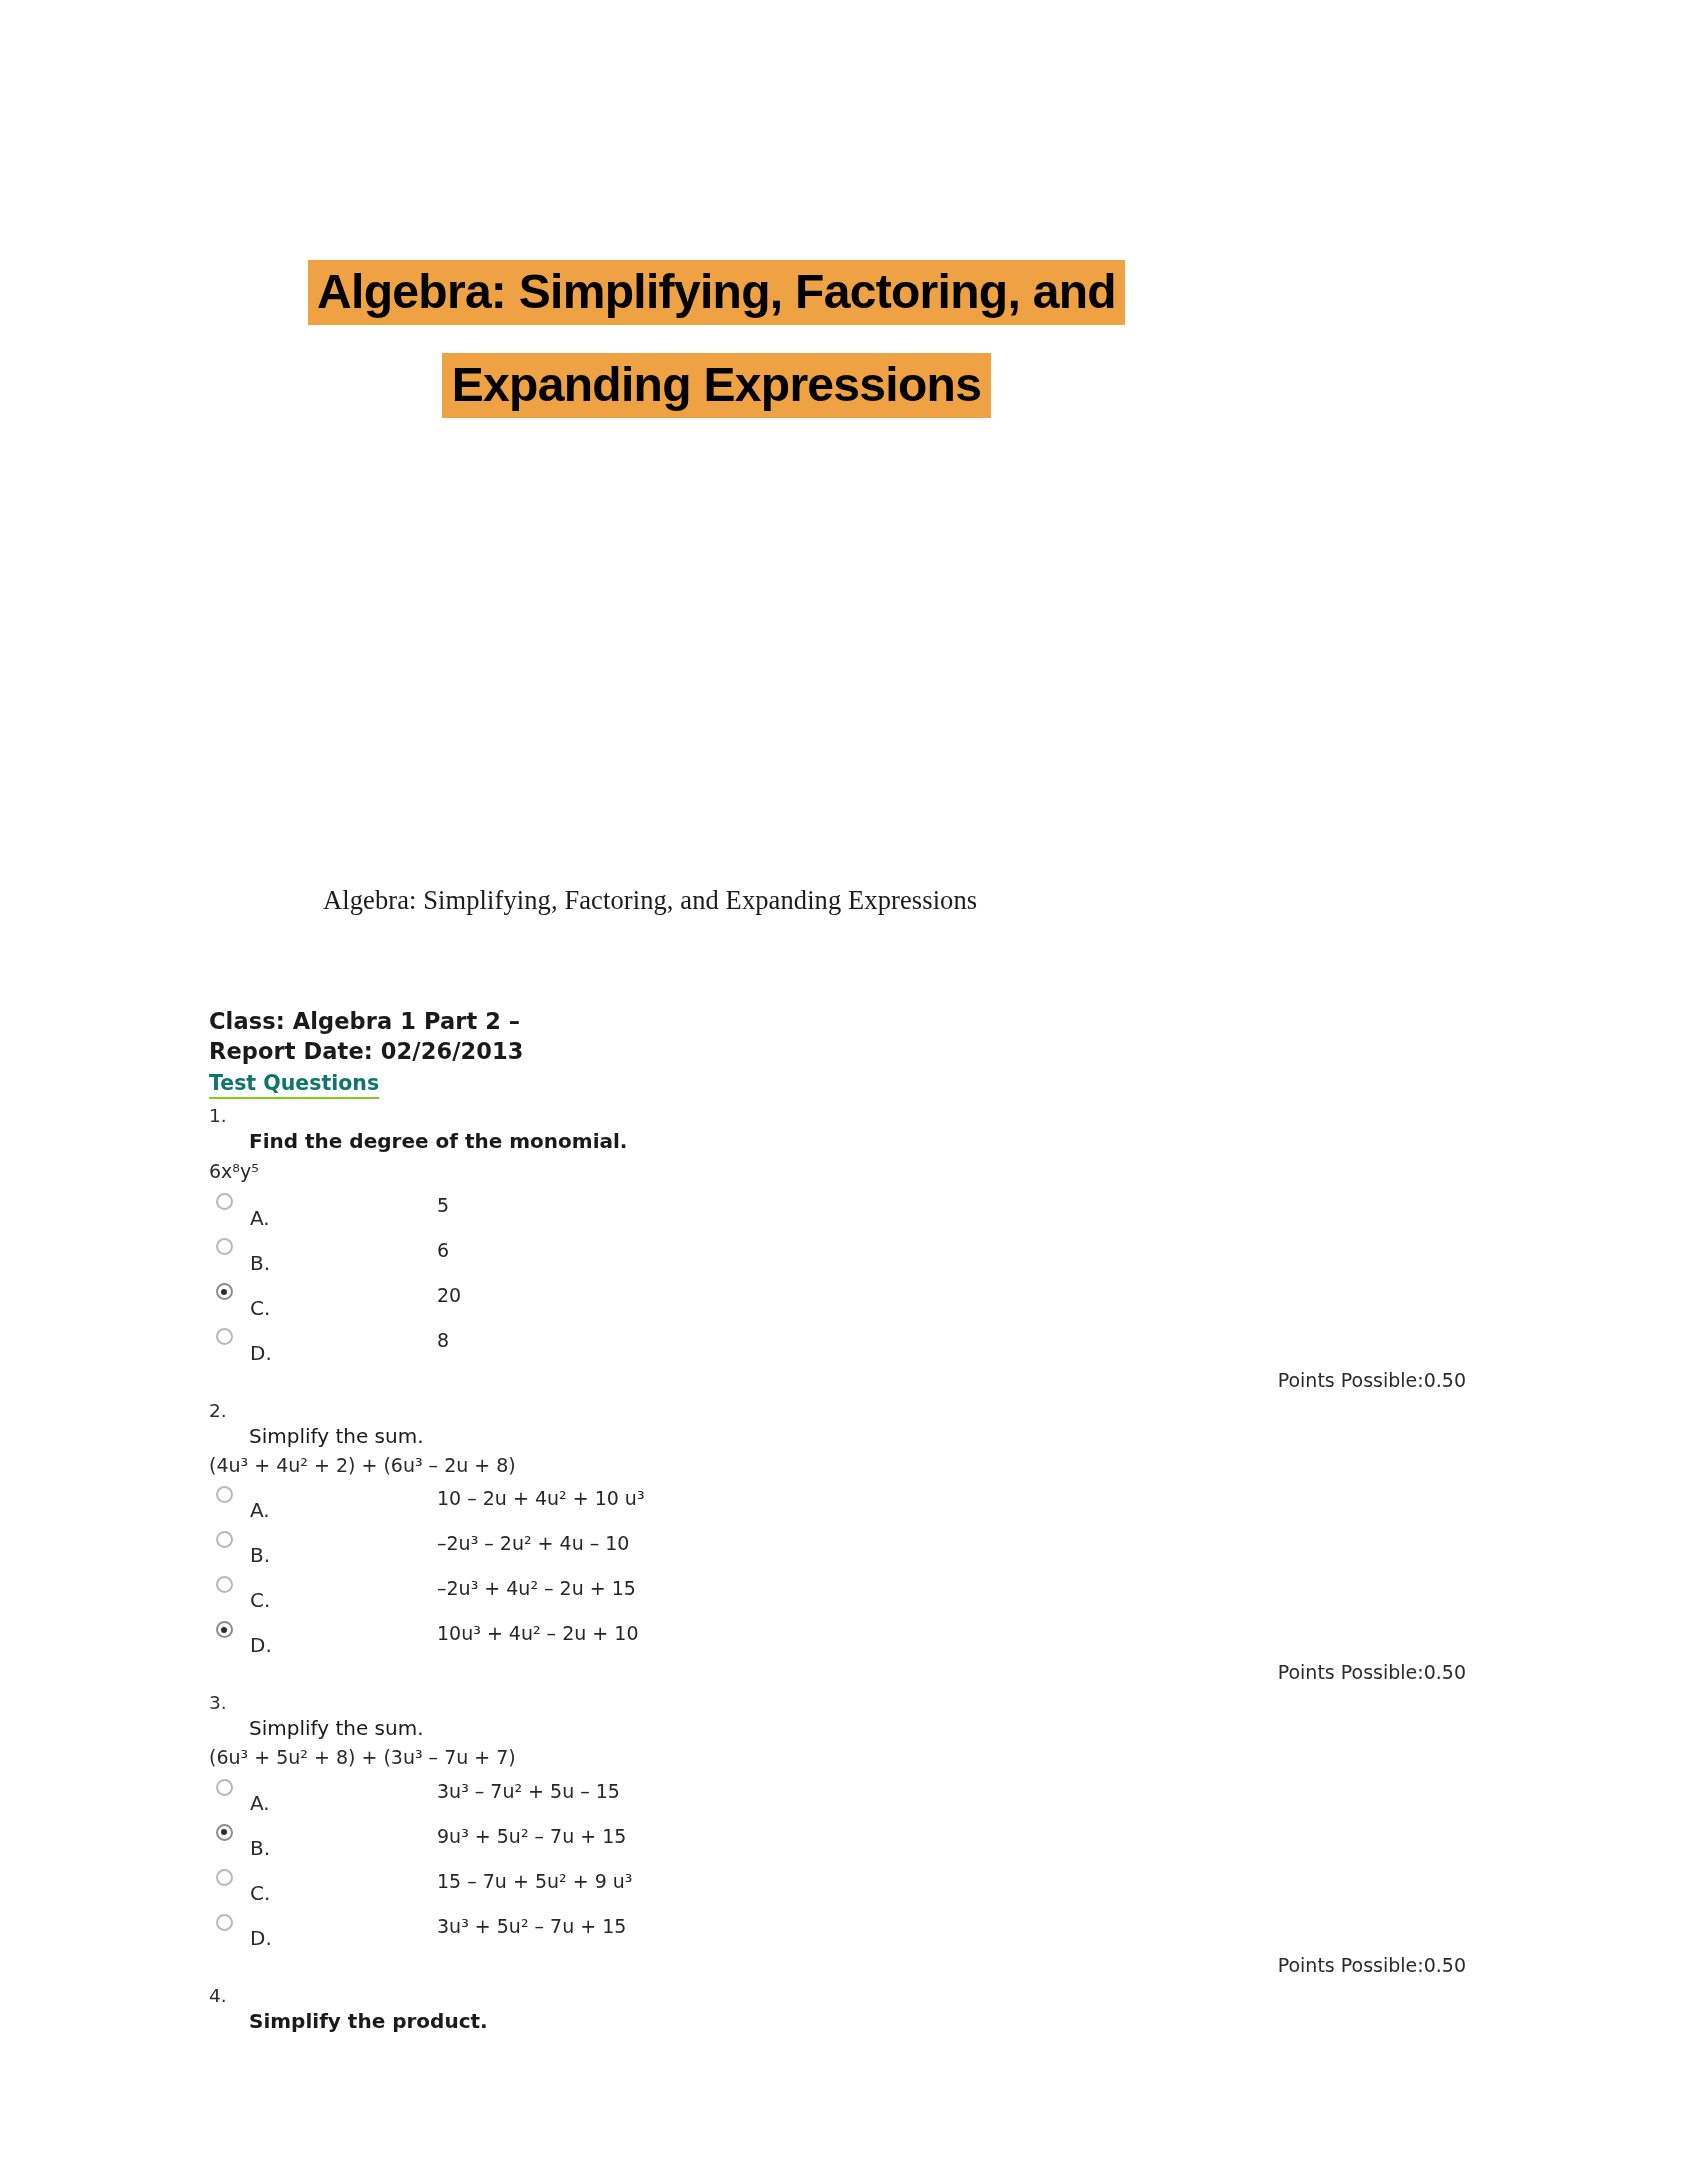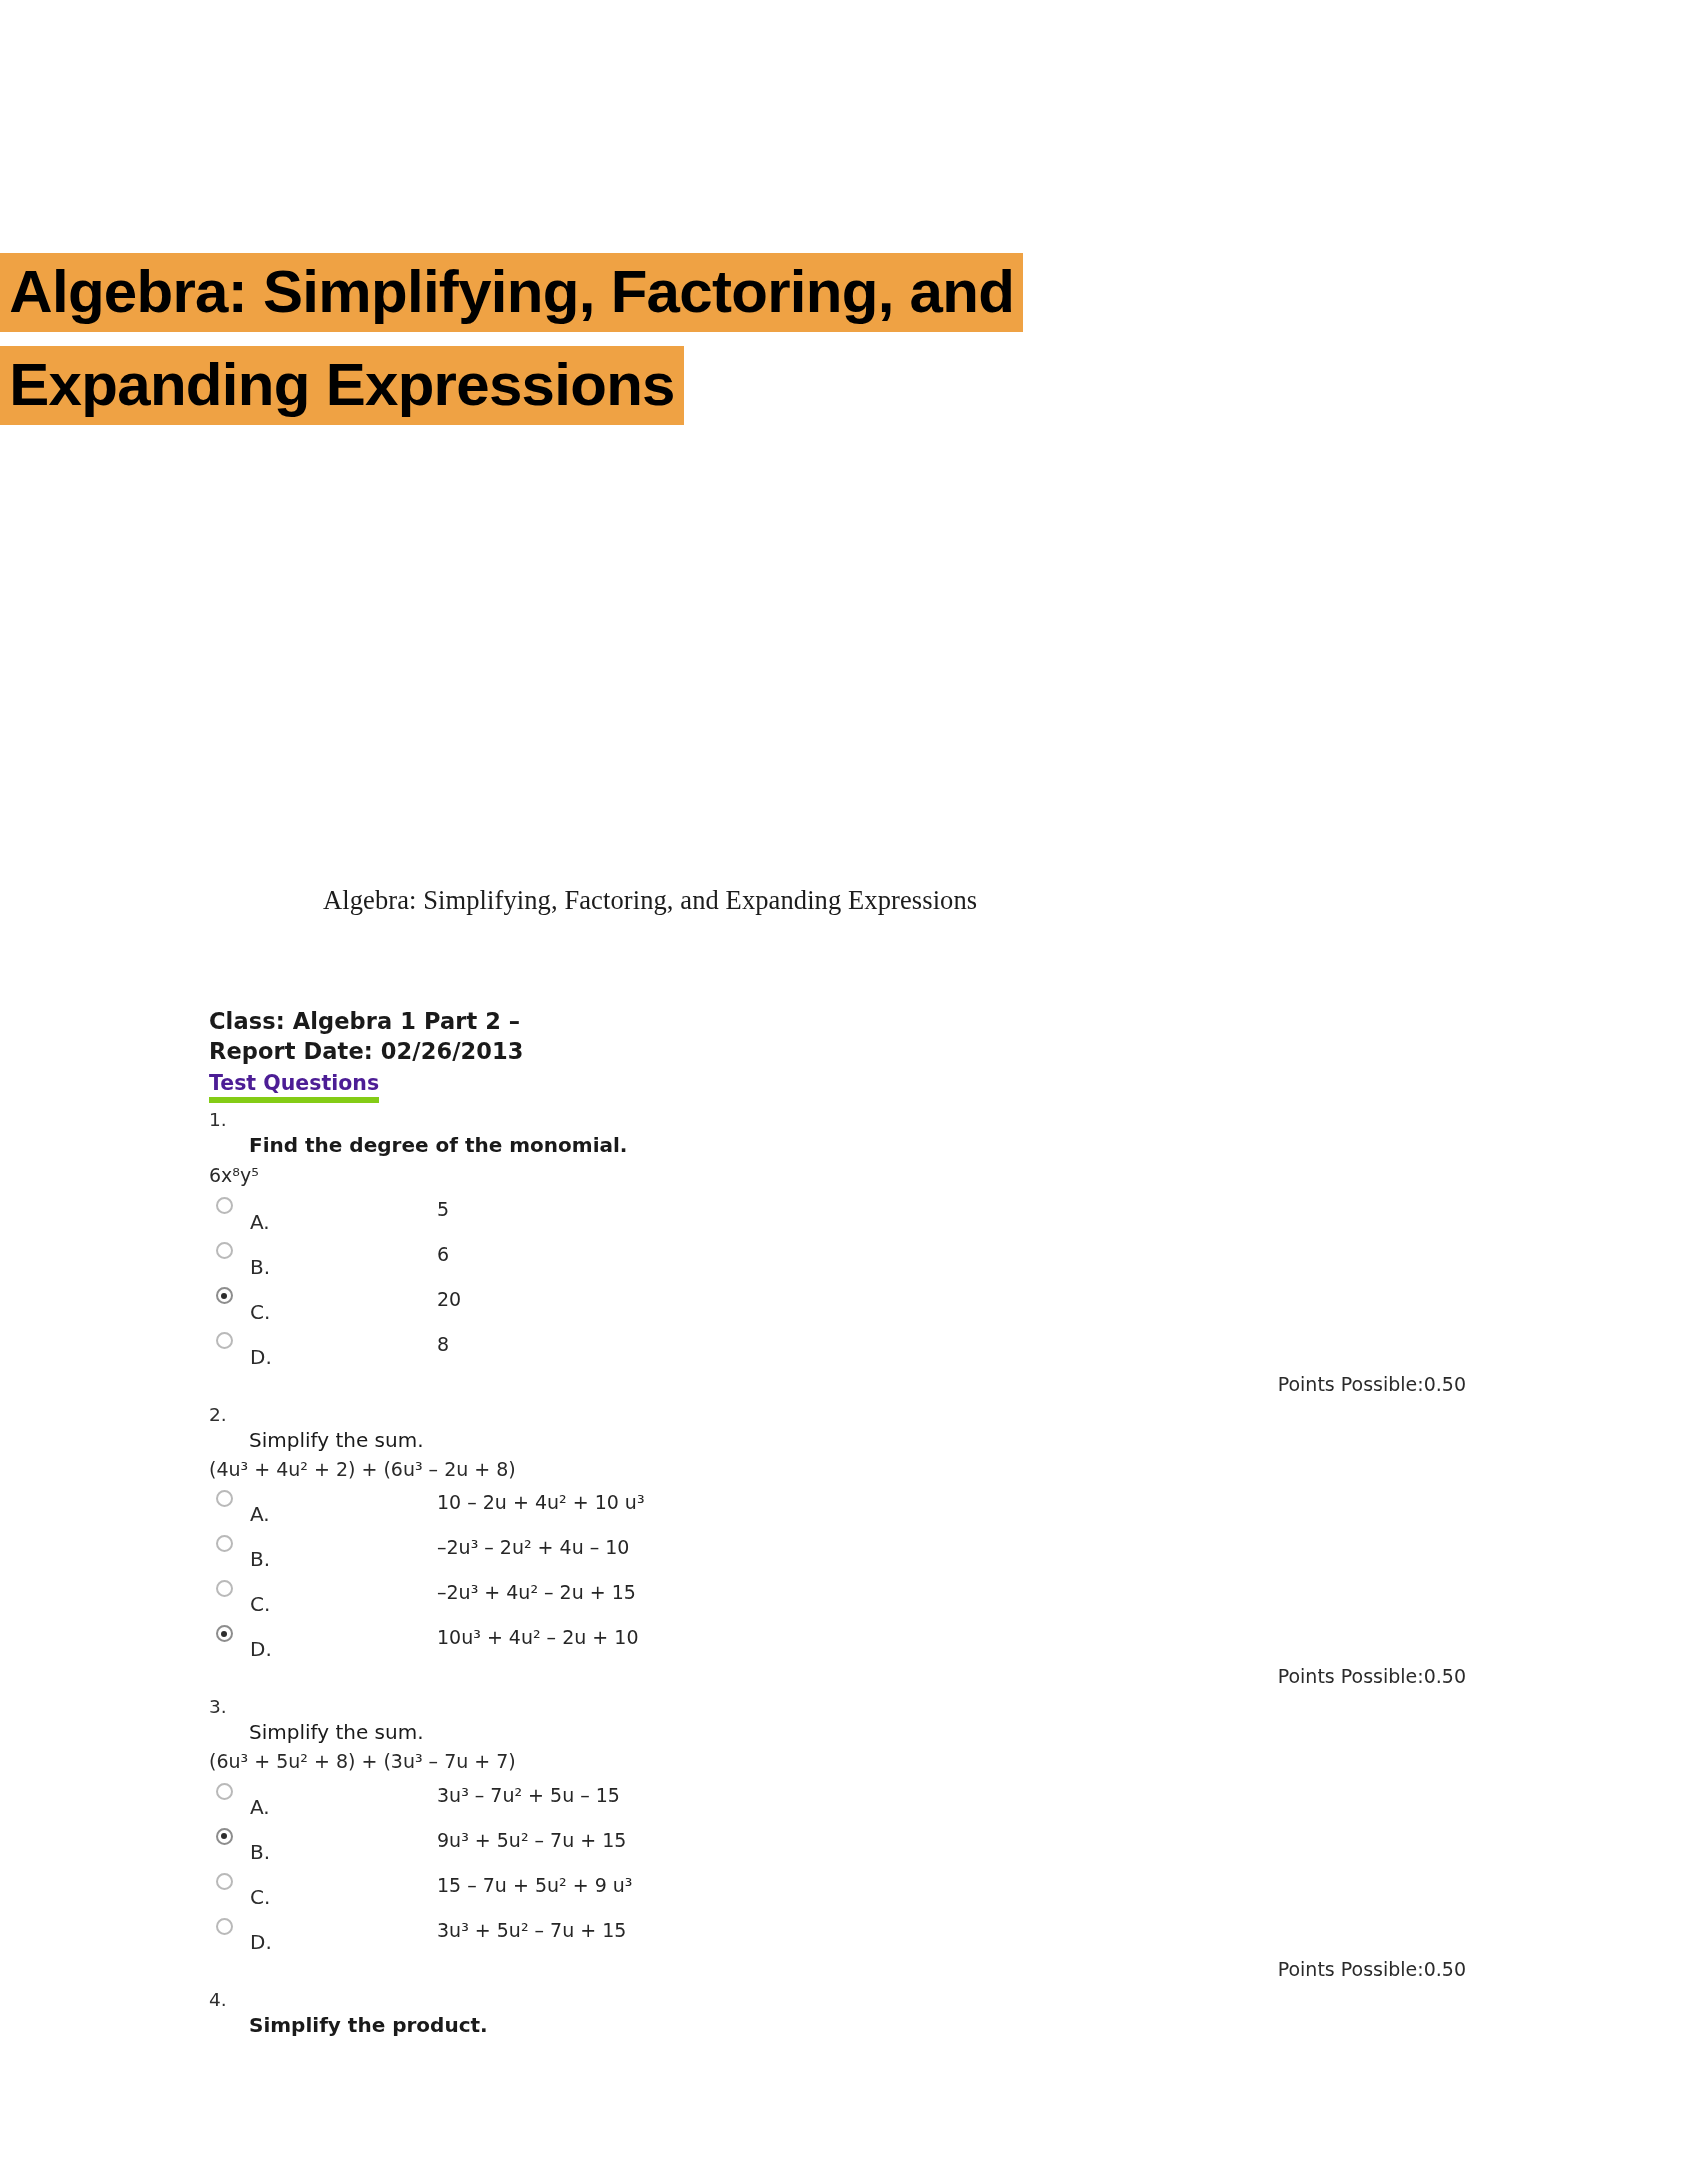--- a/index.html
+++ b/index.html
@@ -14,24 +14,24 @@
     font-family: "Liberation Sans", sans-serif;
     overflow: hidden;
   }
 
   
   .cover-title {
     position: absolute;
     left: 0;
     top: 245px;
     width: 1433px;
-    text-align: left;
+    text-align: center;
     font-family: "Liberation Sans", sans-serif;
     font-weight: bold;
-    font-size: 60px;
+    font-size: 48px;
     line-height: 93px;
     letter-spacing: -0.7px;
     color: #000000;
   }
   .cover-title .hl {
     background-color: #efa244;
     box-decoration-break: clone;
     -webkit-box-decoration-break: clone;
     padding: 5.3px 9.3px 6.6px 9.3px;
   }
@@ -74,22 +74,22 @@
     color: #1a1a1a;
     letter-spacing: 0.1px;
   }
 
   .section-label {
     display: inline-block;
     font-family: "DejaVu Sans", sans-serif;
     font-weight: bold;
     font-size: 20.5px;
     line-height: 26.5px;
-    color: #4c1d95;
-    border-bottom: 6px solid #84cc16;
+    color: #0f766e;
+    border-bottom: 2px solid #84cc16;
     margin-top: 4px;
     padding-bottom: 0.7px;
   }
 
   .q-block { margin-top: 5.3px; }
 
   .q-num {
     font-family: "DejaVu Sans", sans-serif;
     font-size: 18.5px;
     line-height: 24px;

